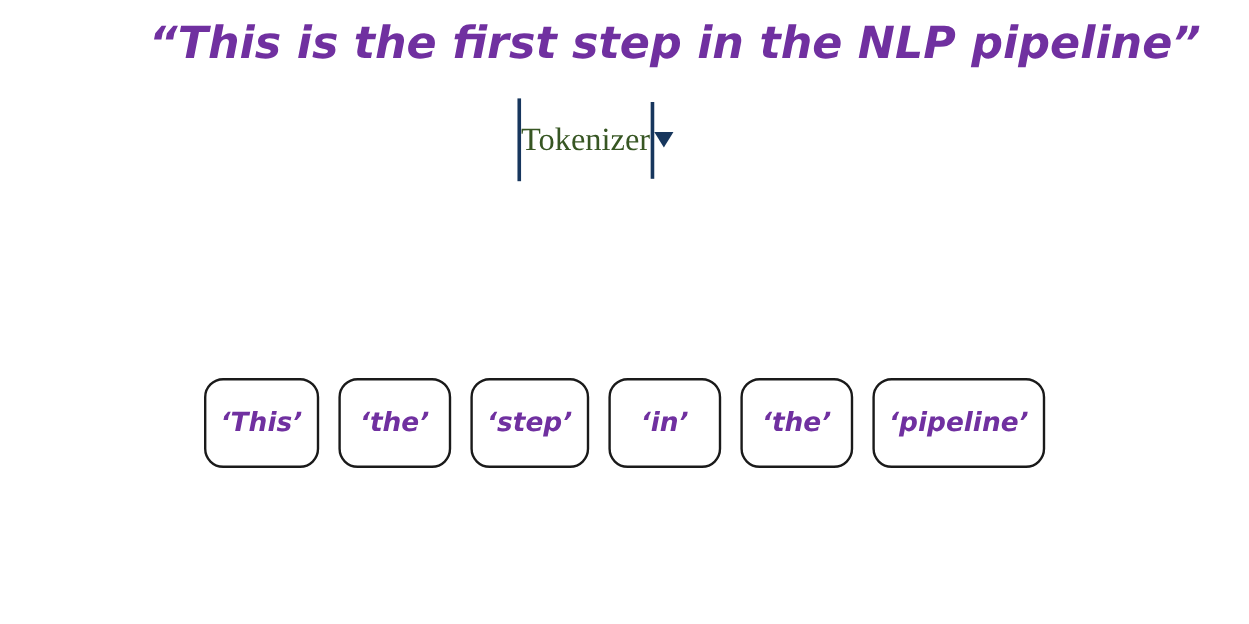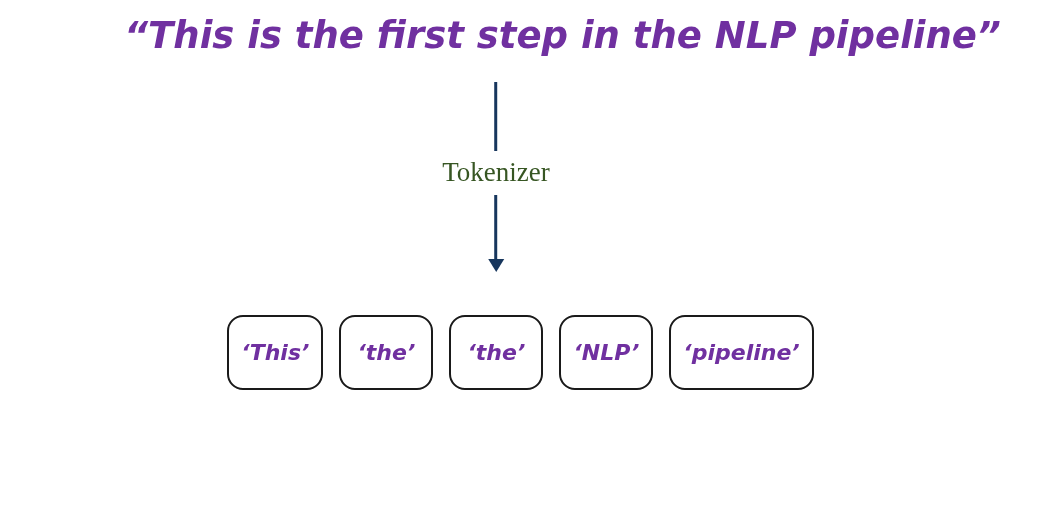--- a/index.html
+++ b/index.html
@@ -28,21 +28,21 @@
     letter-spacing: 0px;
     color: #7030A0;
     white-space: nowrap;
   }
   .flow {
     position: absolute;
     top: 82px;
     left: 496px;
     transform: translateX(-50%);
     display: flex;
-    flex-direction: column;
+    flex-direction: row;
     align-items: center;
   }
   .arrow-line {
     width: 3px;
     background: #17365D;
   }
   .arrow-line.upper { height: 69px; }
   .arrow-line.lower { height: 64px; }
   .tokenizer-label {
     font-family: "Liberation Serif", "DejaVu Serif", serif;
@@ -105,23 +105,26 @@
   </div>
 
   <div class="token-row">
     <div class="token-box">
       <span class="token-text">‘This’</span>
     </div>
     <div class="token-box">
       <span class="token-text">‘the’</span>
     </div>
     <div class="token-box">
-      <span class="token-text">‘the’</span>
+      <span class="token-text">‘step’</span>
     </div>
     <div class="token-box">
-      <span class="token-text">‘NLP’</span>
+      <span class="token-text">‘in’</span>
+    </div>
+    <div class="token-box">
+      <span class="token-text">‘the’</span>
     </div>
     <div class="token-box">
       <span class="token-text">‘pipeline’</span>
     </div>
   </div>
 
 </div>
 
 </body></html>

